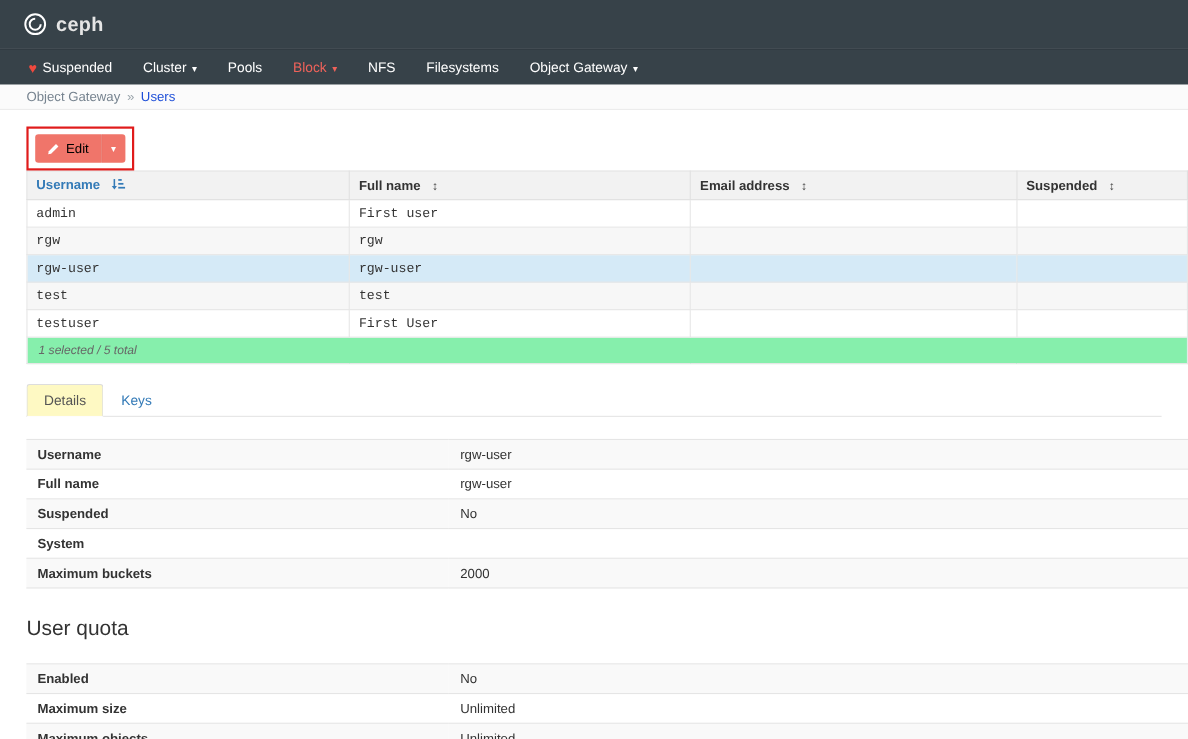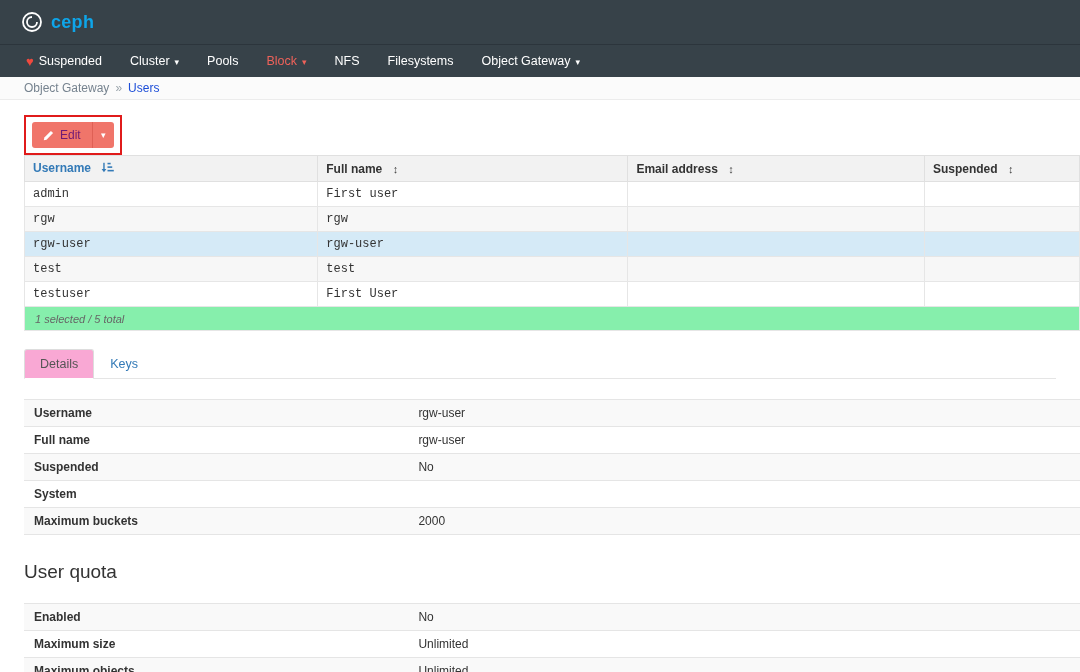--- a/index.html
+++ b/index.html
@@ -12,21 +12,21 @@
   }
 
   
   .topbar {
     height: 44px;
     background: #374249;
     display: flex;
     align-items: center;
     padding-left: 20px;
   }
-  .brand { display: flex; align-items: center; gap: 7px; color: #0ea5e9; cursor: pointer; justify-content: flex-end; }
+  .brand { display: flex; align-items: center; gap: 7px; color: #e5e5e5; cursor: pointer; justify-content: flex-end; }
   .brand-text { font-size: 18px; font-weight: 600; letter-spacing: .3px; }
 
   
   .mainnav {
     height: 33px;
     background: #374249;
     border-top: 1px solid #2c353c;
     display: flex;
     align-items: center;
     padding-left: 12px;
@@ -64,21 +64,21 @@
   
   .toolbar { padding: 15px 0 0 24px; height: 55px; }
   .annotation {
     display: inline-block;
     border: 2px solid #e01b1b;
     padding: 5px 6px;
   }
   .btn-group { display: inline-flex; }
   .btn-edit {
     background: #f0756a;
-    color: #701a75;
+    color: #000000;
     border: none;
     height: 26px;
     padding: 0 11px;
     font-size: 12px;
     font-family: "Liberation Sans", sans-serif;
     border-radius: 3px 0 0 3px;
     display: inline-flex;
     align-items: center;
     gap: 6px;
     cursor: pointer;
@@ -139,21 +139,21 @@
     display: flex;
   }
   .tab {
     padding: 7px 15px;
     font-size: 12.5px;
     cursor: pointer;
     margin-bottom: -1px;
     border: 1px solid transparent;
   }
   .tab.active {
-    background: #f9a8d4;
+    background: #fef9c3;
     border-color: #ddd;
     border-bottom-color: #fff;
     border-radius: 3px 3px 0 0;
     color: #555;
   }
   .tab.link { color: #337ab7; }
 
   
   .kv-table {
     width: calc(100% - 24px);

